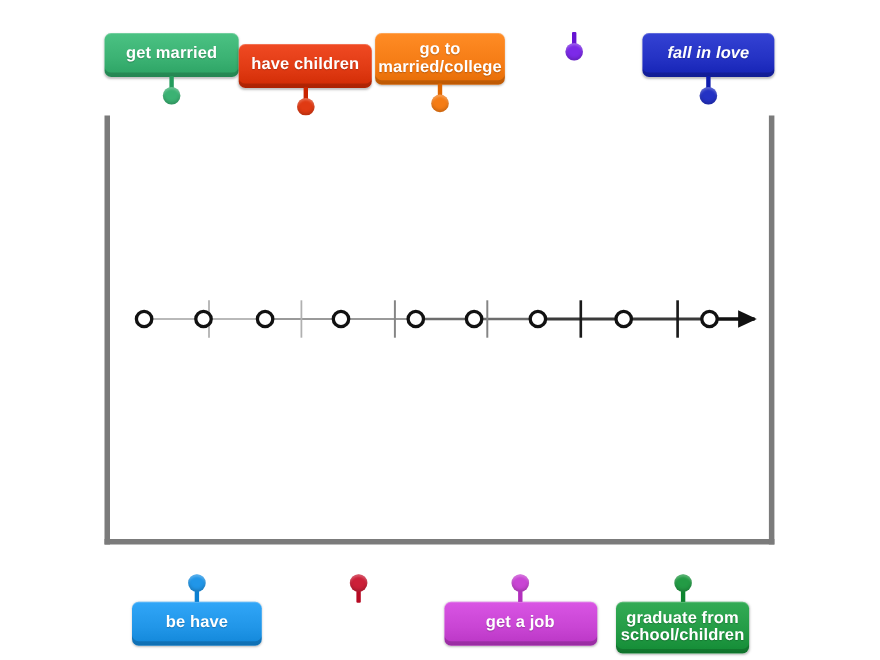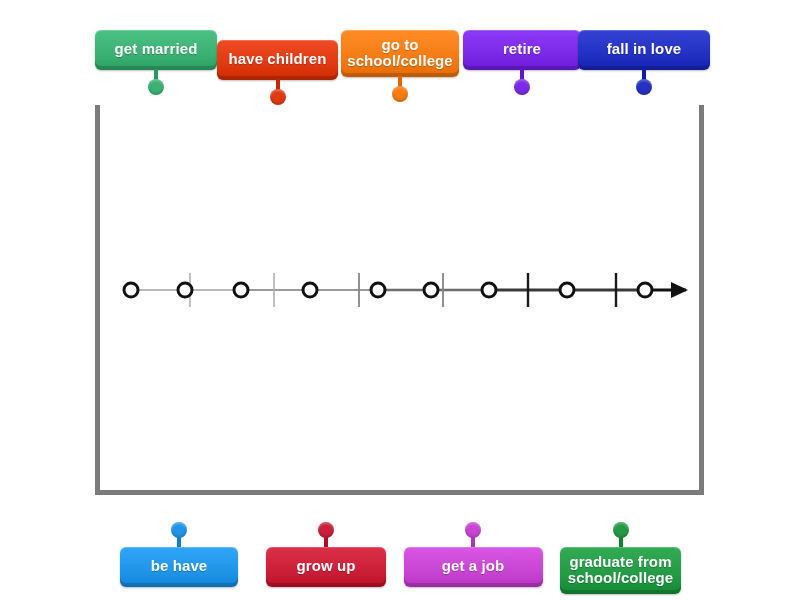--- a/index.html
+++ b/index.html
@@ -137,35 +137,34 @@
       </div>
       <div class="chip" style="left: 217px; top: 30px; width: 121px;">
         <div class="chip-box" style="width: 121px; background: linear-gradient(rgb(240, 74, 35) 0%, rgb(224, 58, 19) 58%, rgb(208, 42, 3) 100%); min-height: 40px; margin-top: 10px;">have children</div>
         <div class="pin-down">
           <div class="stem" style="background: rgb(202, 36, 0);"></div>
           <div class="knob" style="background: rgb(224, 58, 19);"></div>
         </div>
       </div>
       <div class="chip" style="left: 341px; top: 30px; width: 118px;">
         <div class="chip-box" style="width: 118px; background: linear-gradient(rgb(255, 140, 37) 0%, rgb(245, 124, 21) 58%, rgb(229, 108, 5) 100%); min-height: 46px;">go to
-school/college</div>
+married/college</div>
         <div class="pin-down">
           <div class="stem" style="background: rgb(223, 102, 0);"></div>
           <div class="knob" style="background: rgb(245, 124, 21);"></div>
         </div>
       </div>
       <div class="chip" style="left: 463px; top: 30px; width: 118px;">
-        <div class="chip-box" style="width: 118px; background: linear-gradient(rgb(140, 58, 248) 0%, rgb(124, 42, 232) 58%, rgb(108, 26, 216) 100%); min-height: 40px;">retire</div>
         <div class="pin-down">
           <div class="stem" style="background: rgb(102, 20, 210);"></div>
           <div class="knob" style="background: rgb(124, 42, 232);"></div>
         </div>
       </div>
       <div class="chip" style="left: 585px; top: 30px; width: 118px;">
-        <div class="chip-box" style="width: 132px; background: linear-gradient(rgb(52, 66, 212) 0%, rgb(36, 50, 196) 58%, rgb(20, 34, 180) 100%); min-height: 40px;">fall in love</div>
+        <div class="chip-box" style="width: 120px; background: linear-gradient(rgb(52, 66, 212) 0%, rgb(36, 50, 196) 58%, rgb(20, 34, 180) 100%); min-height: 40px; font-style: italic;">fall in love</div>
         <div class="pin-down">
           <div class="stem" style="background: rgb(14, 28, 174);"></div>
           <div class="knob" style="background: rgb(36, 50, 196);"></div>
         </div>
       </div>
     </div>
 
   <div id="drop-canvas">
     <svg id="timeline-svg" width="599" height="380" viewBox="0 0 599 380" xmlns="http://www.w3.org/2000/svg">
         <line x1="31" y1="185" x2="141" y2="185" stroke="#b9b9b9" stroke-width="2"></line>
@@ -198,32 +197,31 @@
           <div class="stem" style="background: rgb(11, 128, 210);"></div>
           <div class="knob" style="background: rgb(33, 150, 232);"></div>
         </div>
         <div class="chip-box" style="width: 118px; background: linear-gradient(rgb(49, 166, 248) 0%, rgb(33, 150, 232) 58%, rgb(17, 134, 216) 100%); min-height: 40px;">be have</div>
       </div>
       <div class="chip" style="left: 266px; top: 522px; width: 120px;">
         <div class="pin-up">
           <div class="stem" style="background: rgb(182, 9, 34);"></div>
           <div class="knob" style="background: rgb(204, 31, 56);"></div>
         </div>
-        <div class="chip-box" style="width: 120px; background: linear-gradient(rgb(220, 47, 72) 0%, rgb(204, 31, 56) 58%, rgb(188, 15, 40) 100%); min-height: 40px;">grow up</div>
       </div>
       <div class="chip" style="left: 413px; top: 522px; width: 120px;">
         <div class="pin-up">
           <div class="stem" style="background: rgb(179, 47, 190);"></div>
           <div class="knob" style="background: rgb(201, 69, 212);"></div>
         </div>
         <div class="chip-box" style="width: 139px; background: linear-gradient(rgb(217, 85, 228) 0%, rgb(201, 69, 212) 58%, rgb(185, 53, 196) 100%); min-height: 40px;">get a job</div>
       </div>
       <div class="chip" style="left: 560px; top: 522px; width: 121px;">
         <div class="pin-up">
           <div class="stem" style="background: rgb(13, 133, 47);"></div>
           <div class="knob" style="background: rgb(35, 155, 69);"></div>
         </div>
         <div class="chip-box" style="width: 121px; background: linear-gradient(rgb(51, 171, 85) 0%, rgb(35, 155, 69) 58%, rgb(19, 139, 53) 100%); min-height: 46px;">graduate from
-school/college</div>
+school/children</div>
       </div>
     </div>
 
 </div>
 
 </body></html>

